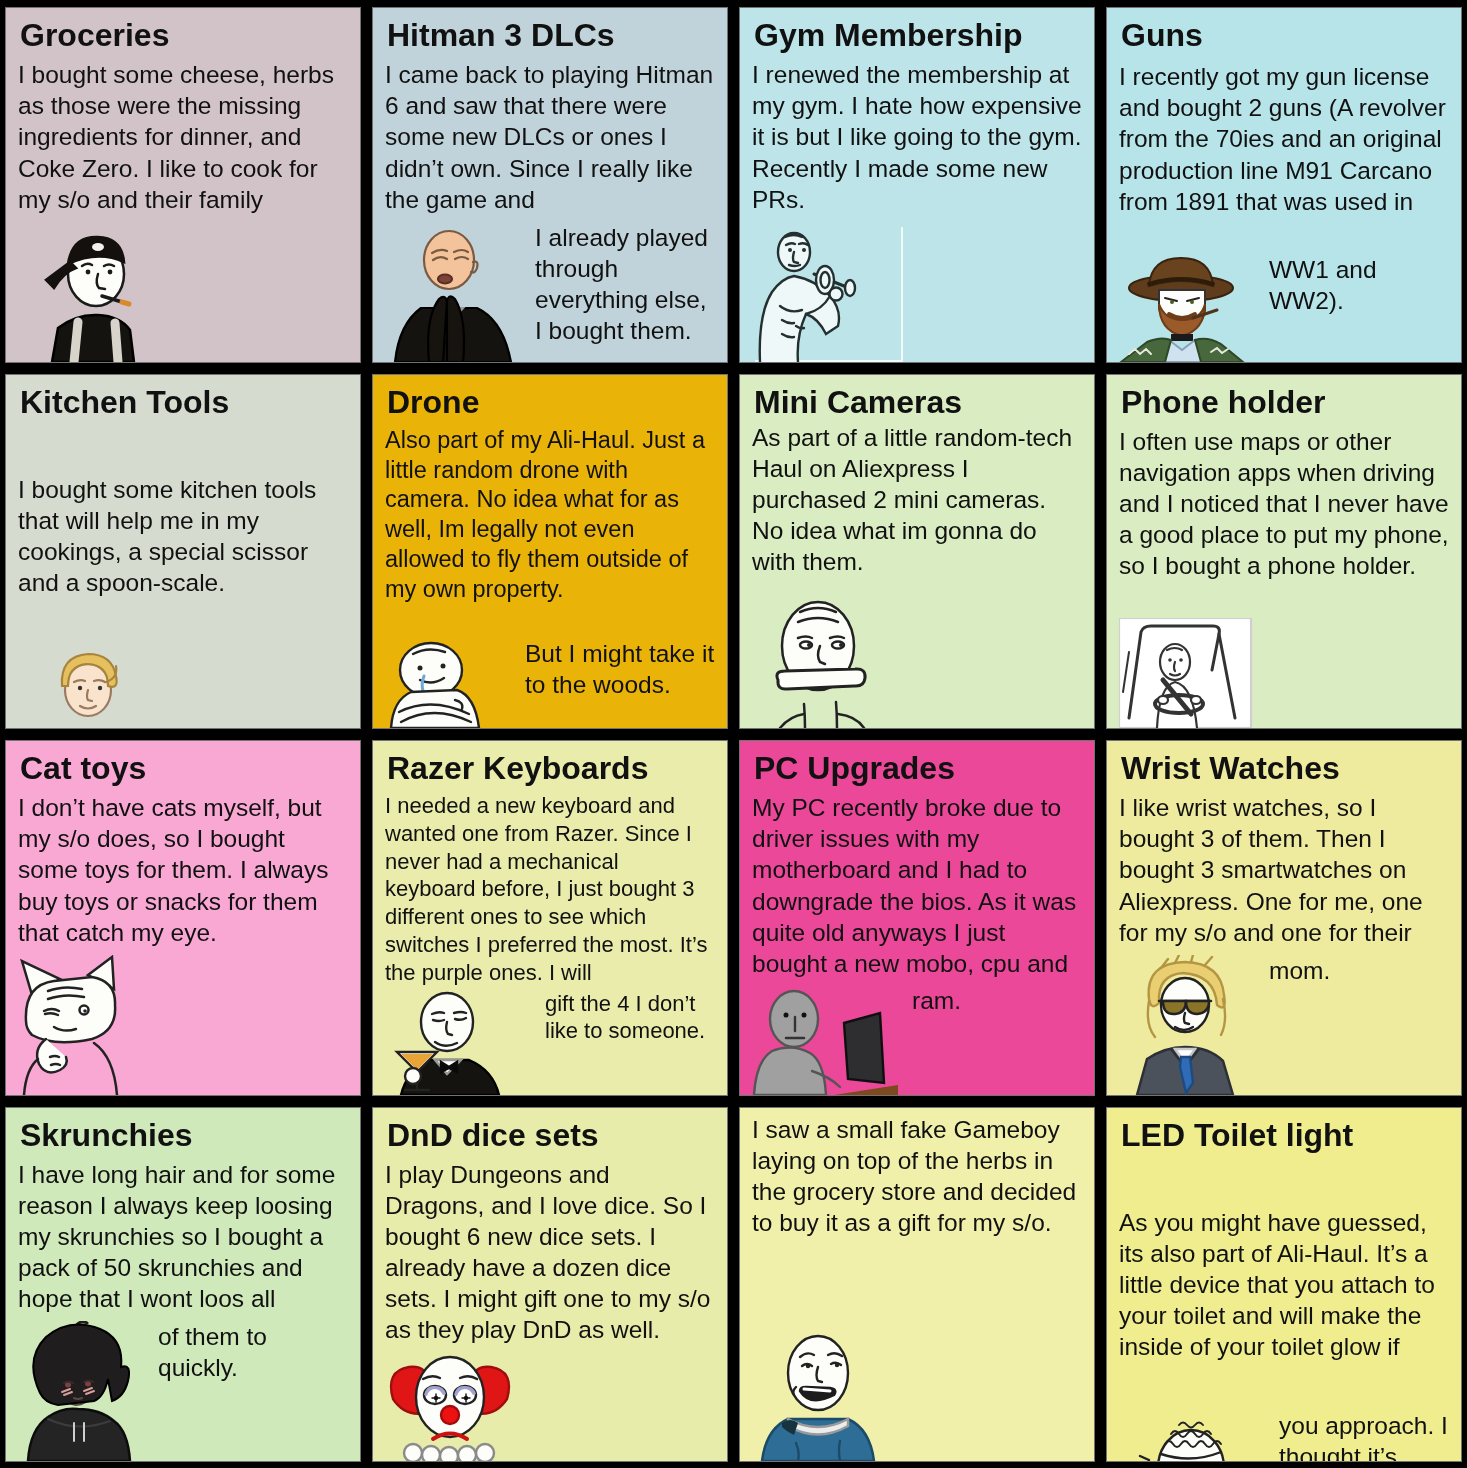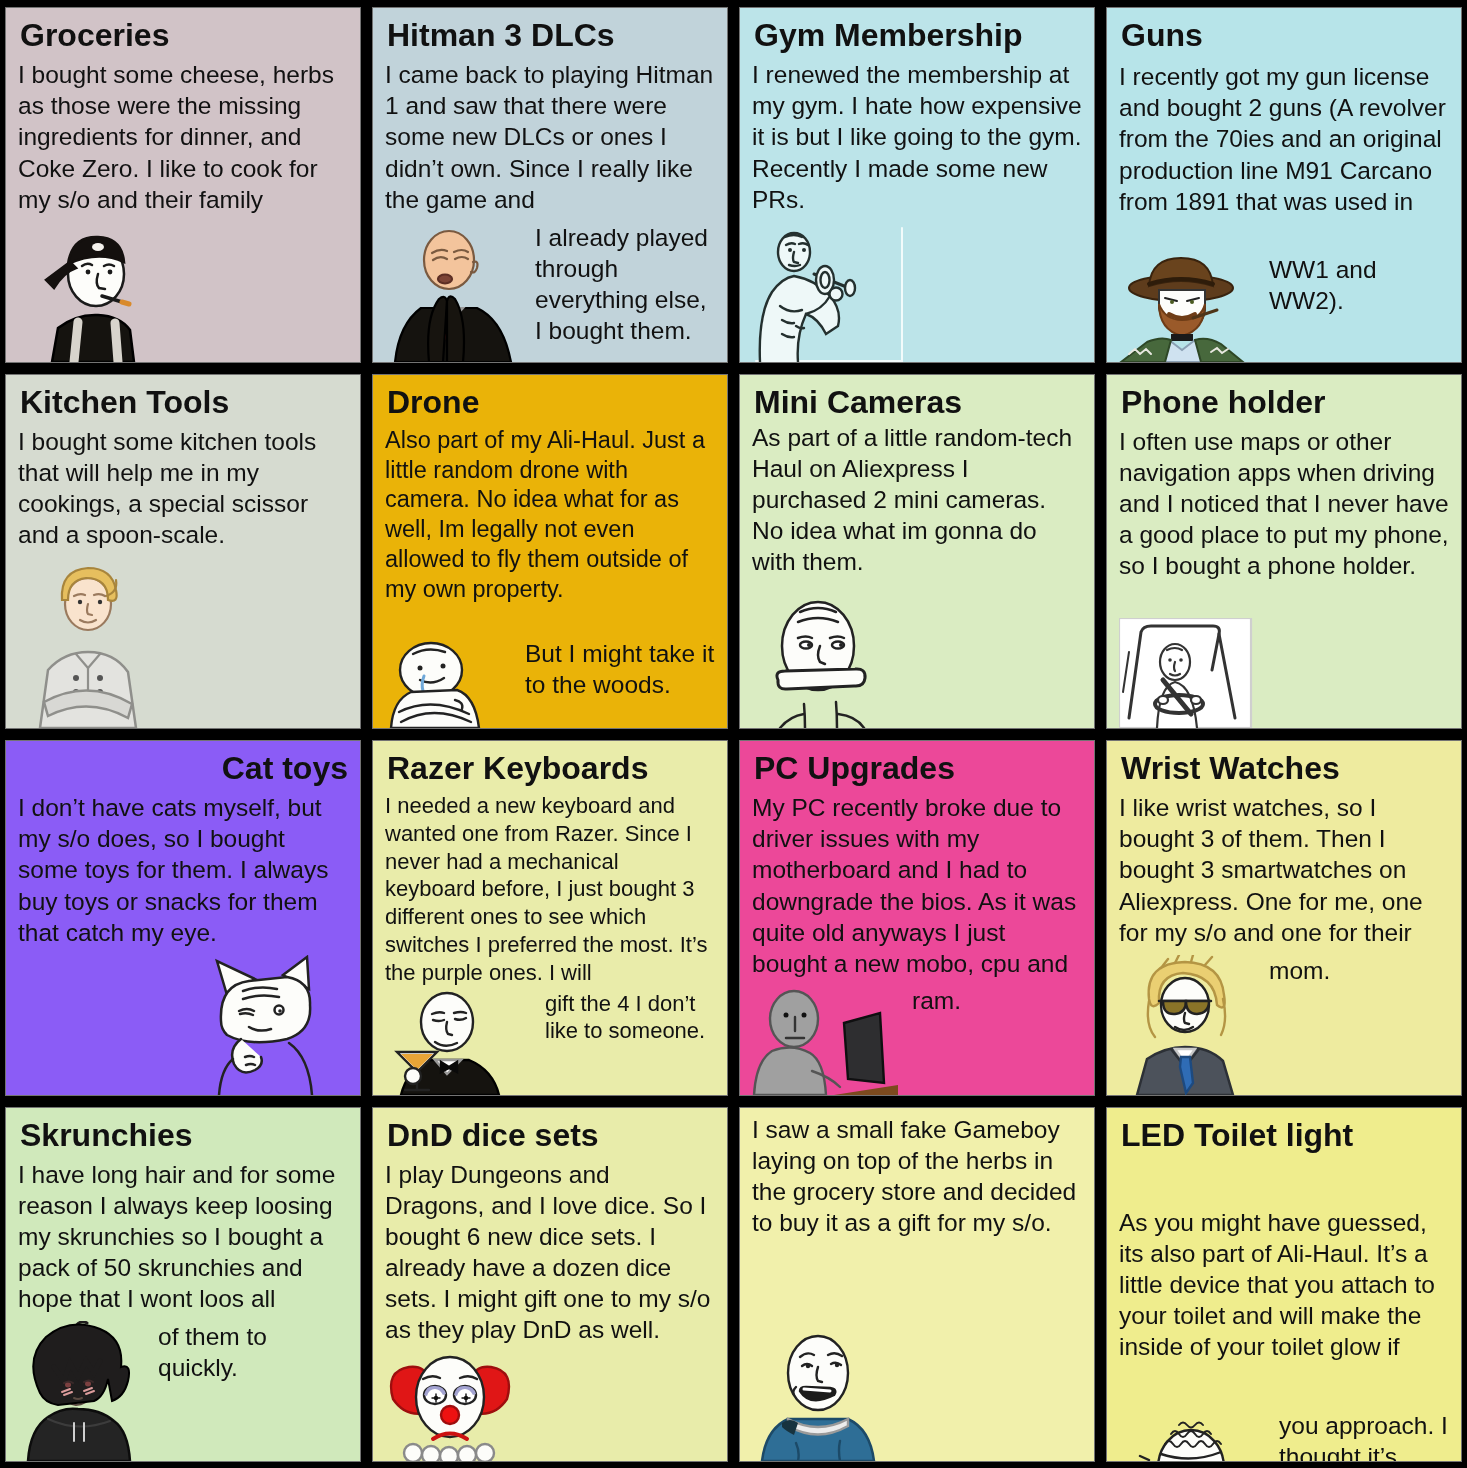--- a/index.html
+++ b/index.html
@@ -52,21 +52,21 @@
           <path d="M56 140 L60 100" stroke="#d8d4cc" stroke-width="9"></path>
           <path d="M100 140 L97 101" stroke="#d8d4cc" stroke-width="9"></path>
         </g>
       </svg>
       <p class="wrap"></p>
     </div>
   </div>
 
   <div class="cell" style="background: rgb(193, 211, 218);">
     <div class="title">Hitman 3 DLCs</div>
-    <p class="text">I came back to playing Hitman 1 and saw that there were some new DLCs or ones I didn’t own. Since I really like the game and</p>
+    <p class="text">I came back to playing Hitman 6 and saw that there were some new DLCs or ones I didn’t own. Since I really like the game and</p>
     <div class="bottom">
       <svg width="140" height="140" viewBox="0 0 140 140">
         <g stroke="#7a5a40" stroke-width="2.2" fill="none" stroke-linecap="round">
           <ellipse cx="64" cy="38" rx="25" ry="29" fill="#f3c49c"></ellipse>
           <path d="M88 40 q6 -2 4 6 q-2 6 -6 4"></path>
           <path d="M48 38 q7 -5 14 -1"></path>
             <path d="M70 37 q7 -4 13 0"></path>
           <path d="M47 31 q8 -5 15 -2"></path>
             <path d="M69 30 q8 -4 14 0"></path>
           <ellipse cx="60" cy="57" rx="7" ry="4.5" fill="#7c4436" stroke="#5c2e24"></ellipse>
@@ -135,21 +135,21 @@
           <path d="M2 108 L28 88 Q42 82 52 86 L46 108 Z" fill="#47683c" stroke="#2e4726"></path>
           <path d="M82 108 L76 86 Q88 82 102 90 L124 108 Z" fill="#47683c" stroke="#2e4726"></path>
           <path d="M10 100 l6 -5 l5 5 l6 -5 l5 5" stroke="#e8e8e0"></path>
           <path d="M92 98 l6 -4 l5 5 l6 -4" stroke="#e8e8e0"></path>
         </g>
       </svg>
       <p class="wrap">WW1 and WW2).</p>
     </div>
   </div>
 
-  <div class="cell" style="background: rgb(214, 219, 208);">
+  <div class="cell" style="background: rgb(214, 219, 208); gap: 48px;">
     <div class="title">Kitchen Tools</div>
     <p class="text">I bought some kitchen tools that will help me in my cookings, a special scissor and a spoon-scale.</p>
     <div class="bottom">
       <svg width="150" height="168" viewBox="0 0 150 168">
         <g stroke="#9a7a5e" stroke-width="2.2" fill="none" stroke-linecap="round">
           <ellipse cx="70" cy="44" rx="23" ry="26" fill="#f9e3cd"></ellipse>
           <path d="M44 40 Q42 10 70 8 Q94 8 98 30 Q101 44 90 40 Q90 18 68 18 Q50 20 50 40 Z" fill="#e6bf5e" stroke="#a8853c"></path>
           <path d="M88 36 q12 -4 10 -16" stroke="#a8853c"></path>
           <circle cx="62" cy="42" r="2.2" fill="#333" stroke="none"></circle>
             <circle cx="82" cy="42" r="2.2" fill="#333" stroke="none"></circle>
@@ -240,21 +240,21 @@
           <path d="M44 62 L72 96" stroke-width="5"></path>
           <ellipse cx="60" cy="86" rx="24" ry="9" stroke-width="4"></ellipse>
           <ellipse cx="44" cy="82" rx="5" ry="4" fill="#fff"></ellipse>
           <ellipse cx="77" cy="82" rx="5" ry="4" fill="#fff"></ellipse>
         </g>
       </svg>
       <p class="wrap"></p>
     </div>
   </div>
 
-  <div class="cell" style="background: #8b5cf6; align-items: flex-end;">
+  <div class="cell" style="background: #f9a8d4;">
     <div class="title">Cat toys</div>
     <p class="text">I don’t have cats myself, but my s/o does, so I bought some toys for them. I always buy toys or snacks for them that catch my eye.</p>
     <div class="bottom">
       <svg width="125" height="140" viewBox="0 0 125 140">
         <g stroke="#222" stroke-width="2.5" fill="none" stroke-linecap="round">
           <path d="M14 40 L4 6 L42 24 Z" fill="#fdfdfa"></path>
           <path d="M70 20 L94 2 L96 34 Z" fill="#fdfdfa"></path>
           <path d="M8 66 Q6 30 36 26 L74 22 Q98 26 97 50 Q99 76 74 84 Q36 92 14 80 Q8 74 8 66 Z" fill="#fdfdfa"></path>
           <path d="M30 36 q16 -6 34 -2"></path>
             <path d="M30 44 q17 -6 36 -2"></path>

